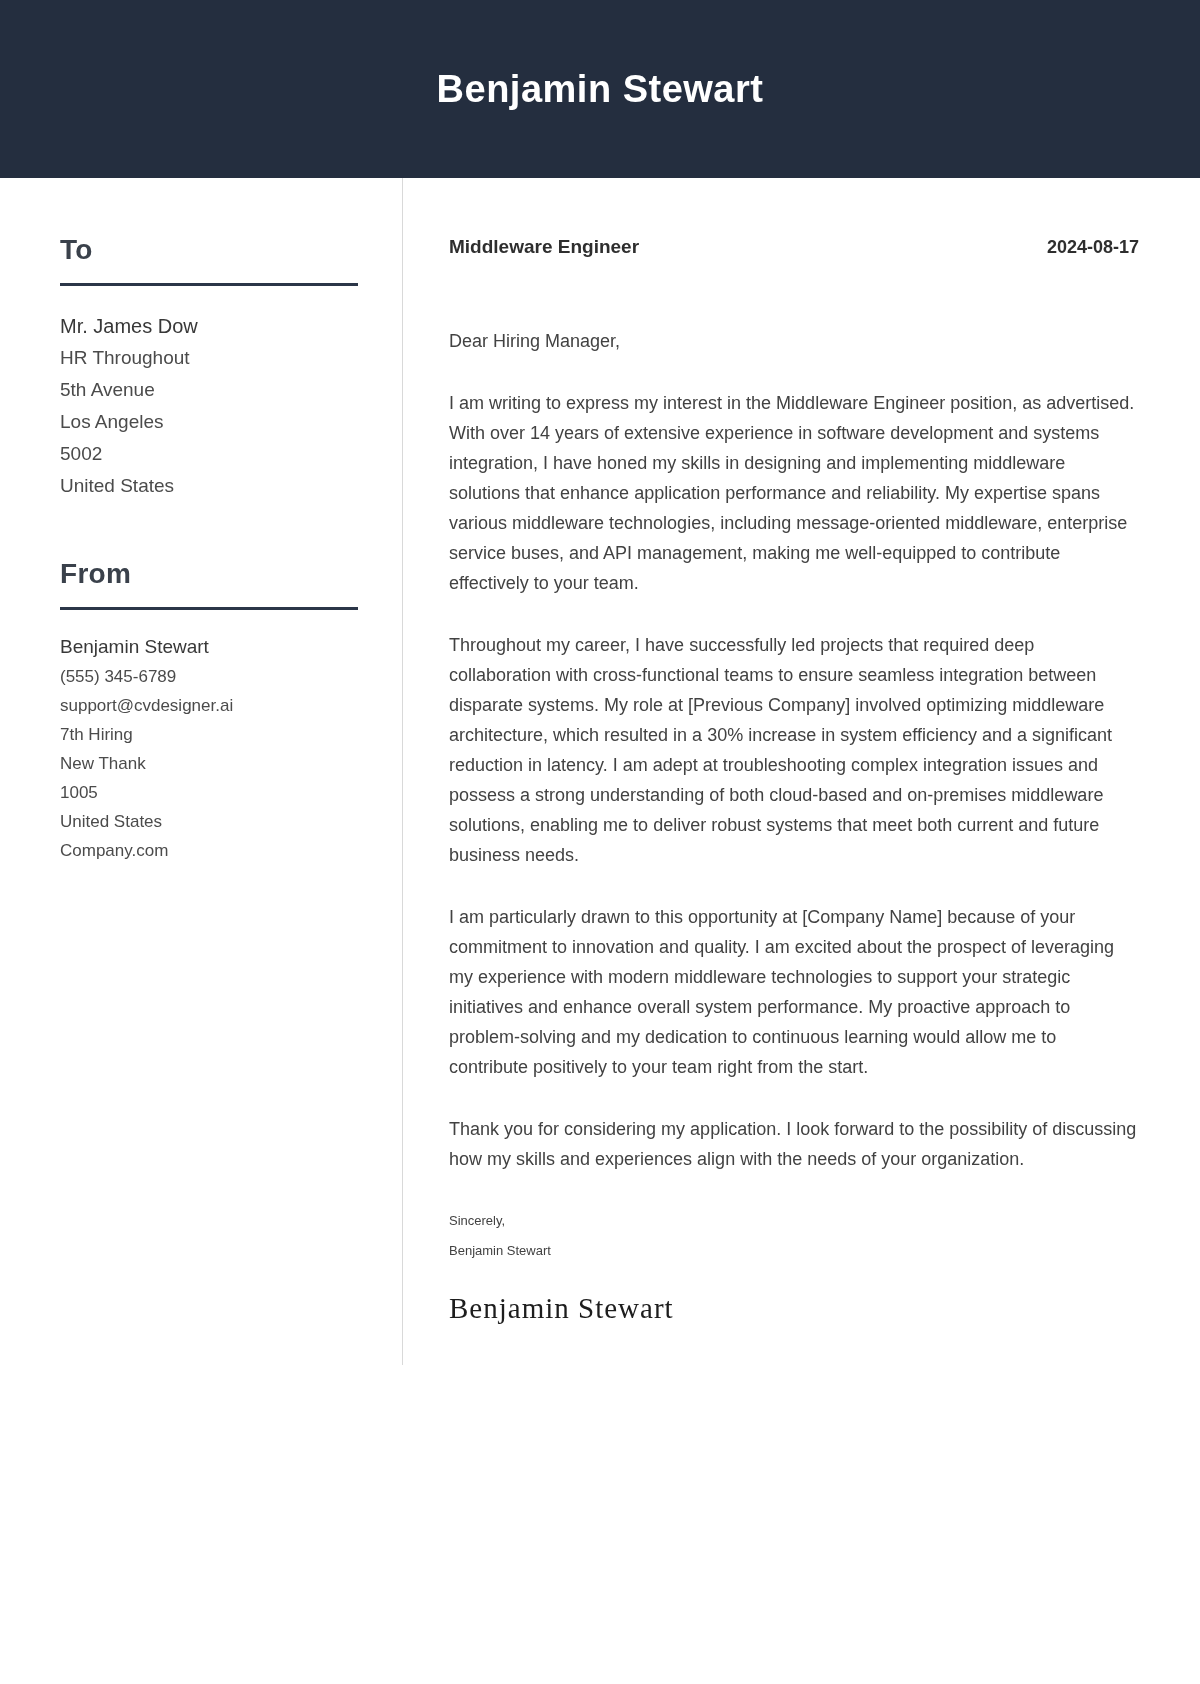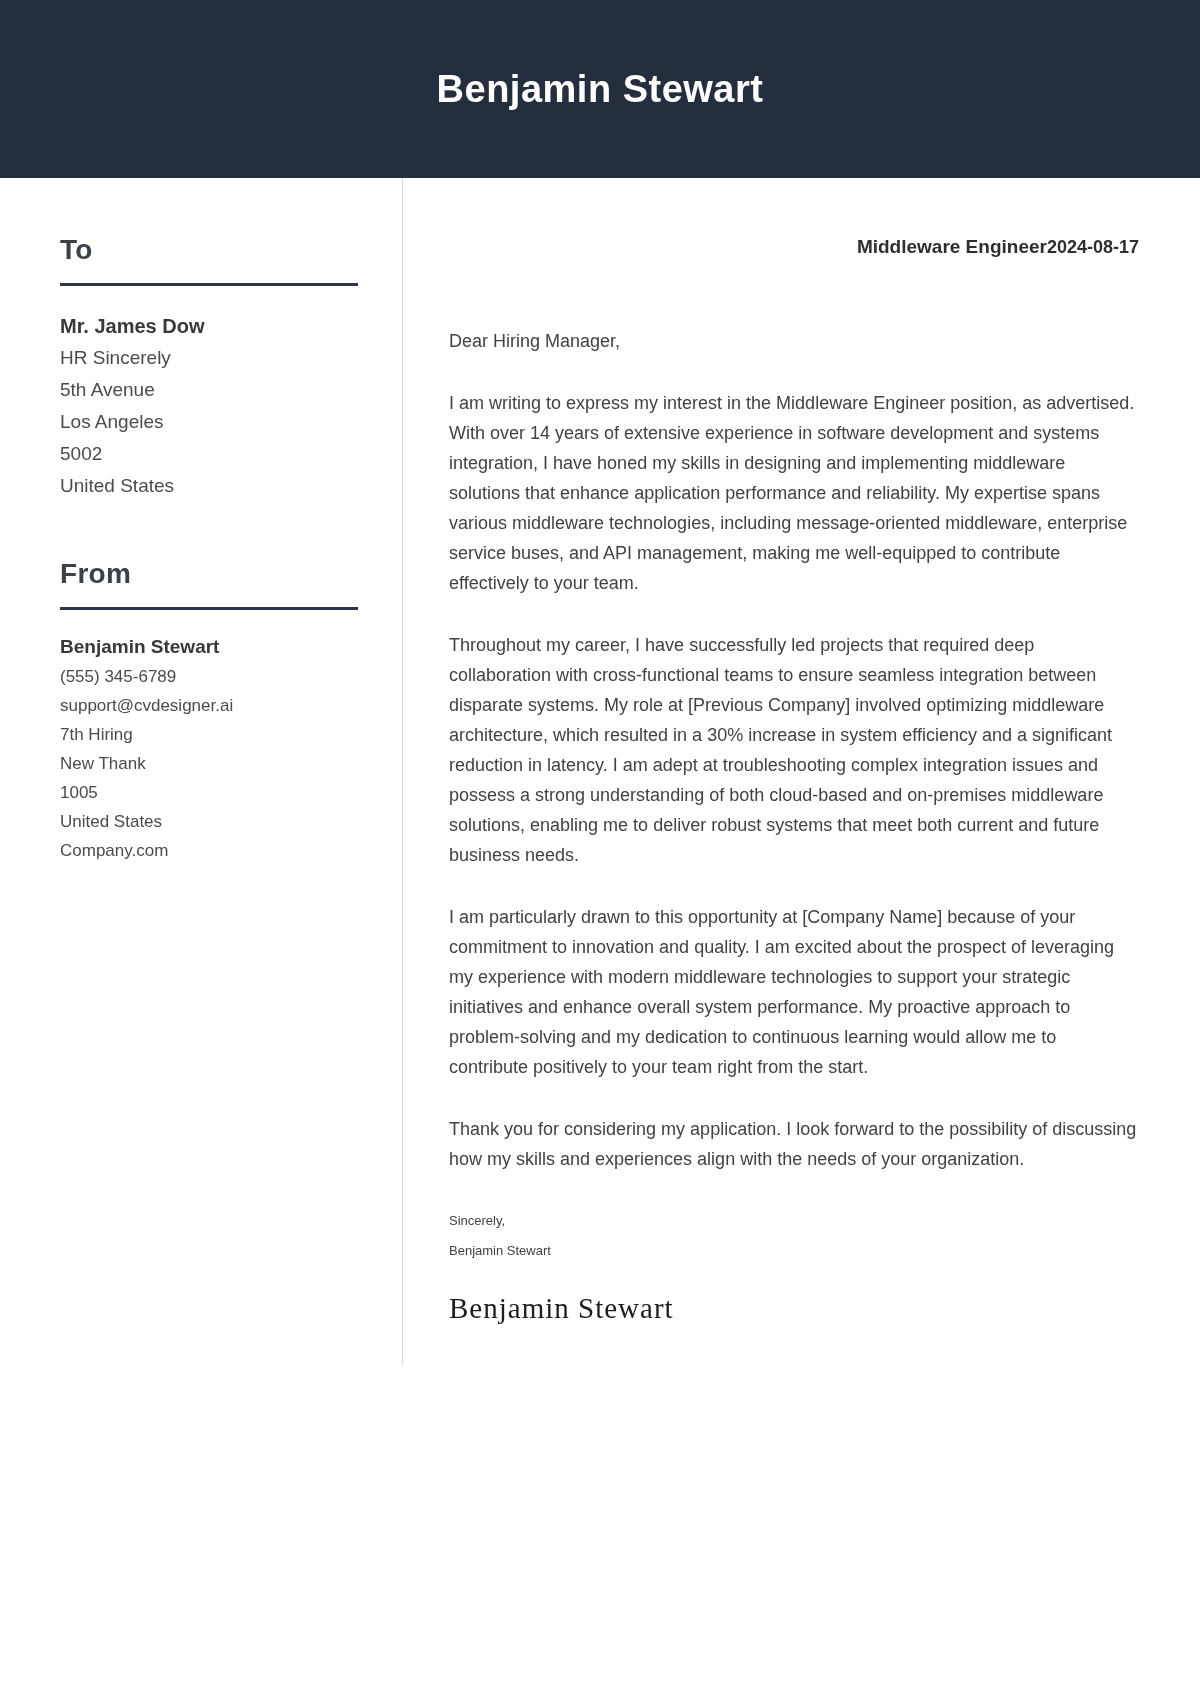--- a/index.html
+++ b/index.html
@@ -54,21 +54,21 @@
     color: #3a414b;
     letter-spacing: 0.3px;
   }
   .section-rule {
     height: 3px;
     background: #2b3648;
     margin-top: 17px;
   }
   .contact-name {
     font-size: 20px;
-    font-weight: 700;
+    font-weight: 400;
     color: #383838;
     margin-top: 24px;
     line-height: 32px;
   }
   .to-lines .addr-line {
     font-size: 19px;
     color: #4b4b4b;
     line-height: 32px;
   }
   .from-block { margin-top: 56px; }
@@ -86,21 +86,21 @@
   
   .letter {
     position: absolute;
     left: 449px;
     top: 236px;
     width: 690px;
     color: #424242;
   }
   .title-row {
     display: flex;
-    justify-content: flex-end;
+    justify-content: space-between;
     align-items: baseline;
   }
   .job-title {
     font-size: 19px;
     font-weight: 700;
     color: #2e2e2e;
   }
   .letter-date {
     font-size: 18px;
     font-weight: 700;
@@ -143,21 +143,21 @@
 
   <div class="vdivider"></div>
 
   <aside class="sidebar">
 
     <section class="to-block">
       <h2 class="section-heading">To</h2>
       <div class="section-rule"></div>
       <p class="contact-name">Mr. James Dow</p>
       <div class="to-lines">
-        <p class="addr-line">HR Sincerely</p>
+        <p class="addr-line">HR Throughout</p>
         <p class="addr-line">5th Avenue</p>
         <p class="addr-line">Los Angeles</p>
         <p class="addr-line">5002</p>
         <p class="addr-line">United States</p>
       </div>
     </section>
 
     <section class="from-block">
       <h2 class="section-heading">From</h2>
       <div class="section-rule"></div>

